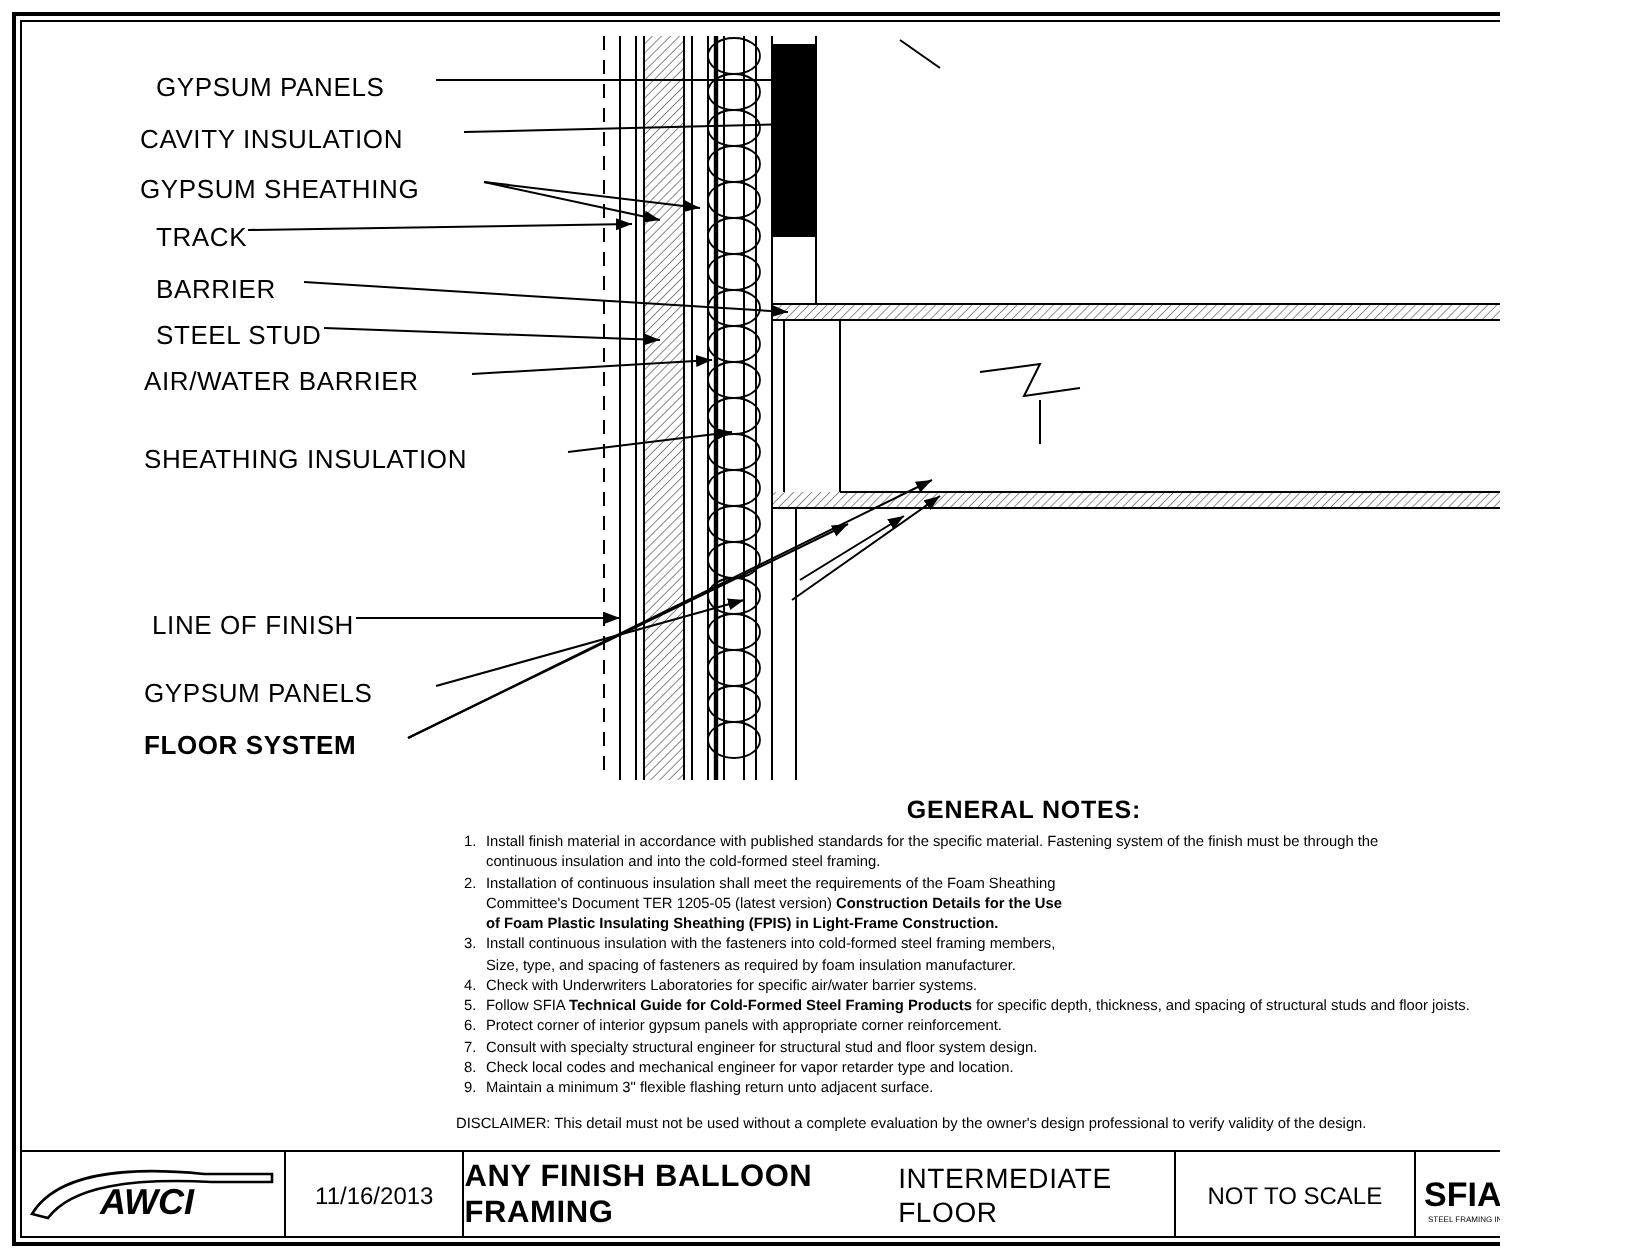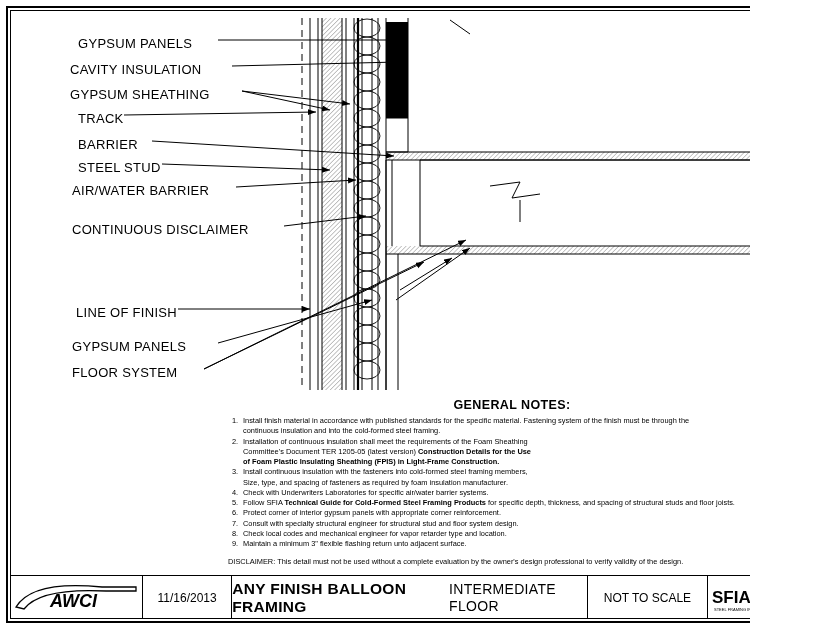--- a/index.html
+++ b/index.html
@@ -278,24 +278,24 @@
     </g>
   </svg>
 
   <div class="label" style="left:78px; top:36px;">GYPSUM PANELS</div>
   <div class="label" style="left:70px; top:62px;">CAVITY INSULATION</div>
   <div class="label" style="left:70px; top:87px;">GYPSUM SHEATHING</div>
   <div class="label" style="left:78px; top:111px;">TRACK</div>
   <div class="label" style="left:78px; top:137px;">BARRIER</div>
   <div class="label" style="left:78px; top:160px;">STEEL STUD</div>
   <div class="label" style="left:72px; top:183px;">AIR/WATER BARRIER</div>
-  <div class="label" style="left:72px; top:222px;">CONTINUOUS DISCLAIMER</div>
+  <div class="label" style="left:72px; top:222px;">SHEATHING INSULATION</div>
   <div class="label" style="left:76px; top:305px;">LINE OF FINISH</div>
   <div class="label" style="left:72px; top:339px;">GYPSUM PANELS</div>
-  <div class="label" style="left:72px; top:365px;">FLOOR SYSTEM</div>
+  <div class="label" style="left:72px; top:365px;font-weight:bold;">FLOOR SYSTEM</div>
 
   <div id="notes">
     <div class="notes-title">GENERAL NOTES:</div>
     <ol id="notes-list">
         <li><span class="num">1.</span><span>Install finish material in accordance with published standards for the specific material.  Fastening system of the finish must be through the</span></li>
         <li><span class="cont"></span><span>continuous insulation and into the cold-formed steel framing.</span></li>
         <li><span class="num">2.</span><span>Installation of continuous insulation shall meet the requirements of the Foam Sheathing</span></li>
         <li><span class="cont"></span><span>Committee's Document TER 1205-05 (latest version) </span><span class="bold">Construction Details for the Use</span></li>
         <li><span class="cont"></span><span class="bold">of Foam Plastic Insulating Sheathing (FPIS) in Light-Frame Construction.</span></li>
         <li><span class="num">3.</span><span>Install continuous insulation with the fasteners into cold-formed steel framing members,</span></li>

